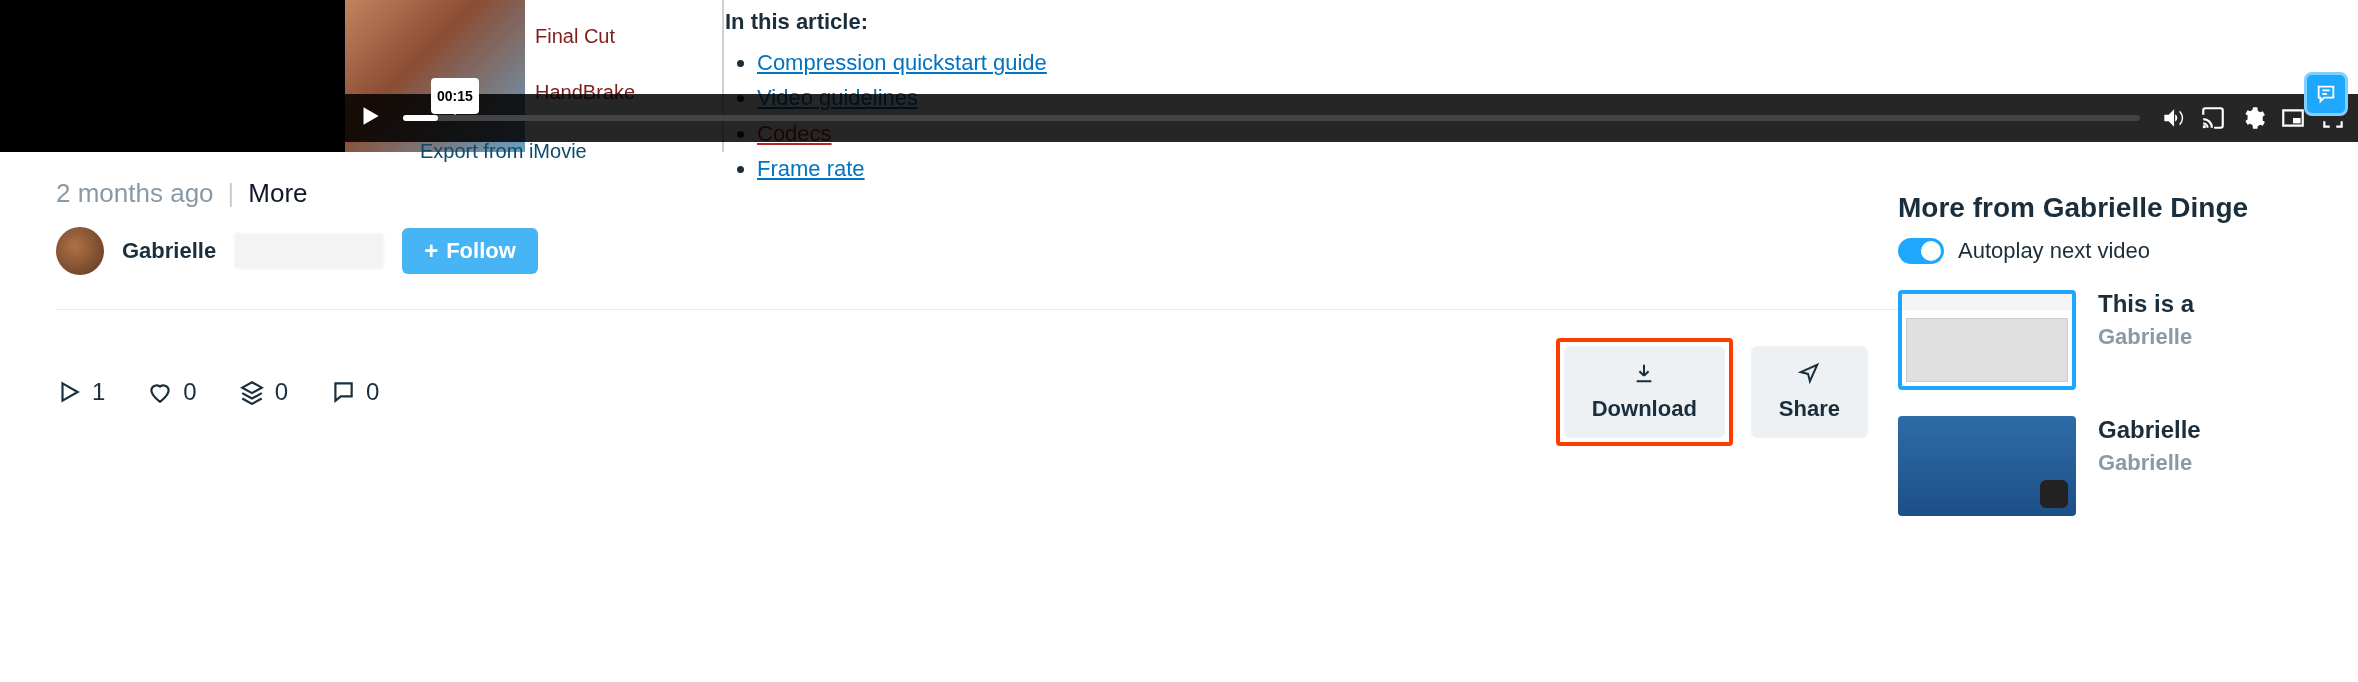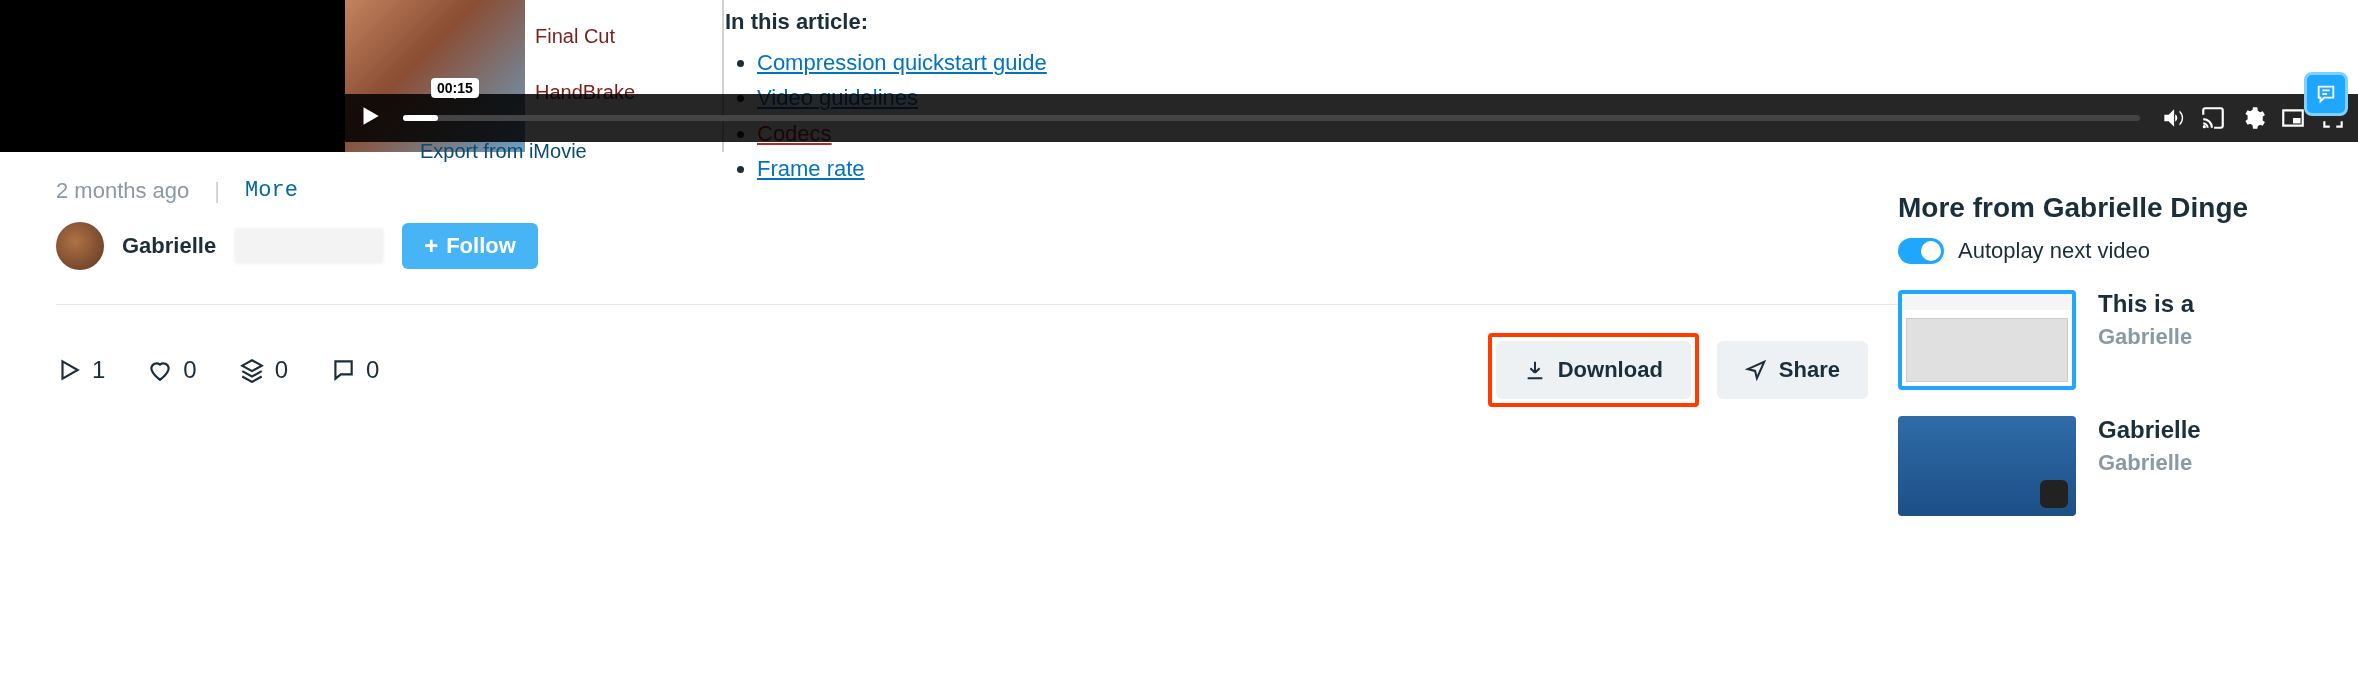--- a/index.html
+++ b/index.html
@@ -71,21 +71,21 @@
     align-items: center;
     padding: 0 12px;
     gap: 14px;
   }
   .play-btn svg { width: 26px; height: 26px; fill:#fff; }
   .time-bubble {
     position: absolute;
     left: 86px; top: -16px;
     background:#fff; color:#000;
     font-size:14px; font-weight:700;
-    padding:2px 6px; border-radius:4px;
+    padding:10px 6px; border-radius:4px;
   }
   .time-bubble:after{
     content:""; position:absolute; bottom:-5px; left:50%;
     margin-left:-4px; border:4px solid transparent; border-top-color:#fff;
   }
   .progress {
     flex:1; height:6px; background:#444; border-radius:3px; position:relative;
     margin: 0 6px;
   }
   .progress .loaded{position:absolute;left:0;top:0;height:100%;width:2%;background:#fff;border-radius:3px;}
@@ -109,25 +109,25 @@
   }
   .title {
     font-size: 50px;
     font-weight: 700;
     color:#1a2e3b;
     letter-spacing:-0.5px;
     margin-top: 14px;
   }
   .meta-row{
     margin-top:8px;
-    font-size:22px;color:#8a99a6;
-    display:flex;align-items:flex-start;gap:25px;
+    font-size:26px;color:#8a99a6;
+    display:flex;align-items:flex-end;gap:14px;
   }
   .meta-row .sep{color:#c7d0d8;}
-  .meta-row .more{color:#0369a1;font-family:Liberation Mono, monospace;}
+  .meta-row .more{color:#0f172a;}
 
   .author-row{
     margin-top:18px;
     display:flex;align-items:center;gap:18px;
   }
   .avatar{
     width:48px;height:48px;border-radius:50%;
     background:radial-gradient(circle at 40% 40%,#b07245,#5d3622);
   }
   .author-name{font-size:22px;font-weight:700;color:#1a2e3b;}
@@ -149,21 +149,21 @@
   }
   .stats{display:flex;align-items:center;gap:42px;font-size:24px;color:#1a2e3b;}
   .stat{display:flex;align-items:center;gap:10px;}
   .stat svg{width:26px;height:26px;fill:none;stroke:#1a2e3b;stroke-width:2;}
 
   .action-btns{display:flex;align-items:center;gap:18px;}
   .ghost-btn{
     display:flex;align-items:center;gap:12px;
     background:#eef1f3;color:#1a2e3b;
     font-size:22px;font-weight:700;
-    padding:16px 28px;border-radius:6px;cursor:pointer;
+    padding:16px 28px;border-radius:6px;cursor:pointer;flex-direction:column;
   }
   .ghost-btn svg{width:22px;height:22px;fill:none;stroke:#1a2e3b;stroke-width:2.2;}
   .highlight{
     border:4px solid #ff3b00;
     padding:4px;border-radius:4px;
   }
 
   
   .sidebar{
     width:460px;

